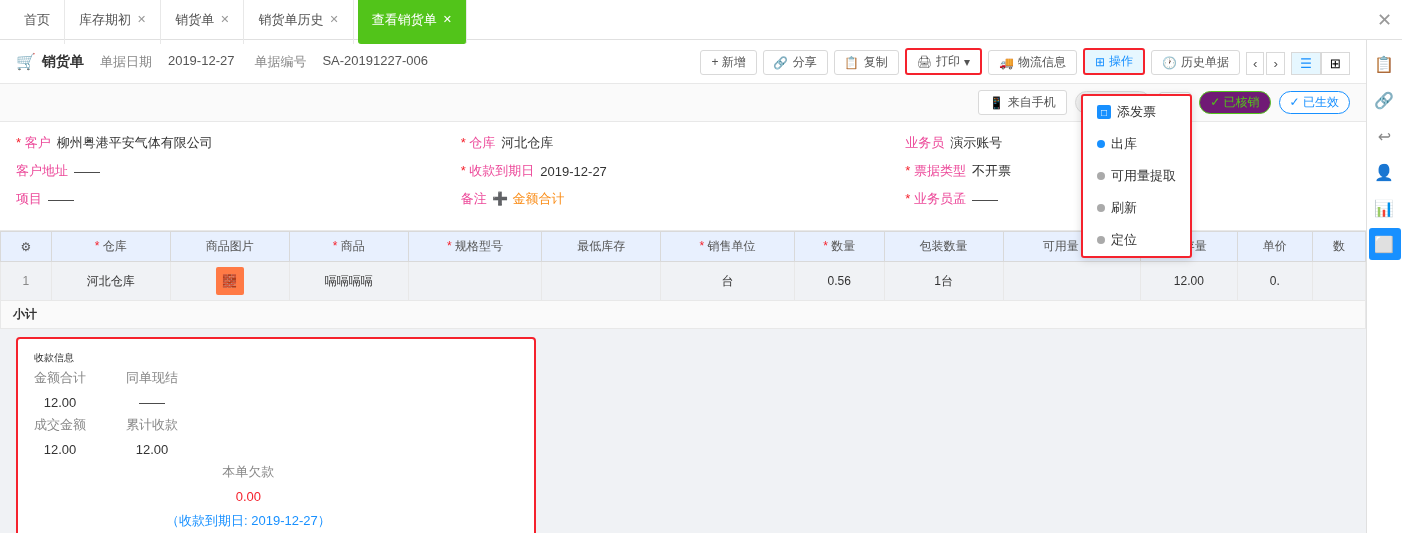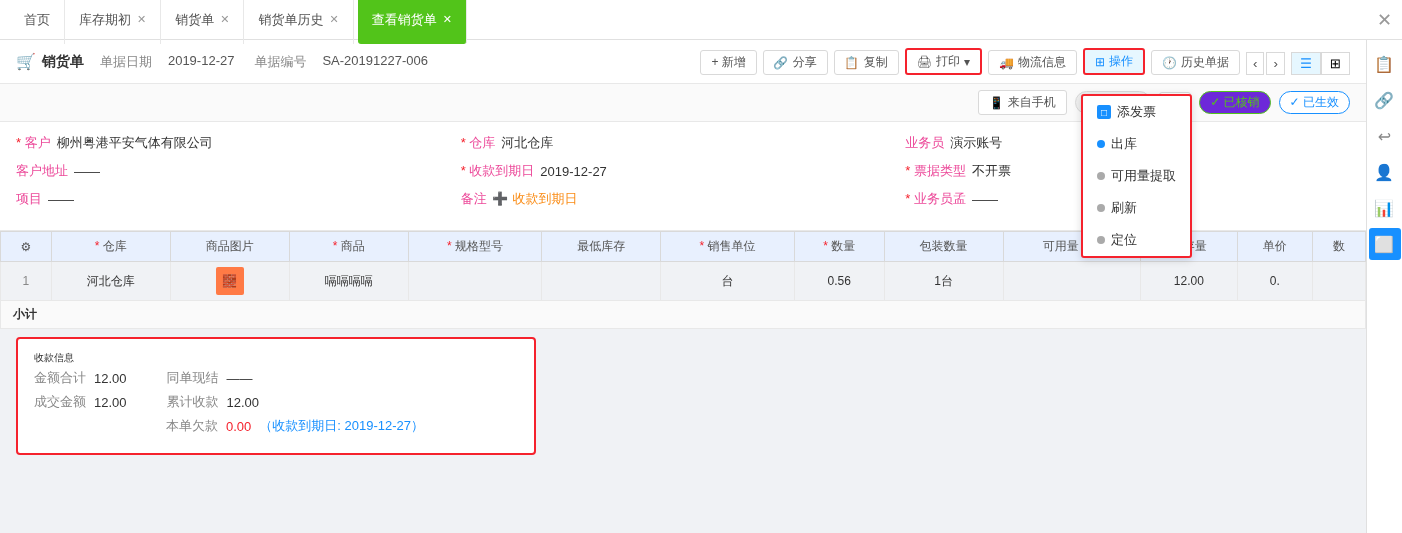--- a/index.html
+++ b/index.html
@@ -49,21 +49,21 @@
     }
     .sub-btn {
       display: flex; align-items: center; gap: 4px; padding: 3px 10px;
       border: 1px solid #d9d9d9; background: #fff; border-radius: 3px; cursor: pointer;
       font-size: 12px; color: #555;
     }
     .status-badge {
       padding: 2px 10px; border-radius: 12px; font-size: 12px; cursor: pointer;
     }
     .badge-gray { background: #f0f0f0; color: #888; border: 1px solid #d9d9d9; }
-    .badge-green-outline { background: #6d28d9; color: #52c41a; border: 1px solid #52c41a; }
+    .badge-green-outline { background: #701a75; color: #52c41a; border: 1px solid #52c41a; }
     .badge-blue-outline { background: #fff; color: #1890ff; border: 1px solid #1890ff; }
 
     
     .form-area {
       padding: 12px 16px; background: #fff;
       border-bottom: 1px solid #e8e8e8;
     }
     .form-row { display: flex; gap: 0; margin-bottom: 10px; align-items: center; }
     .form-field { display: flex; align-items: center; gap: 6px; flex: 1; }
     .form-label { color: #ec4899; font-size: 13px; white-space: nowrap; }
@@ -87,21 +87,21 @@
     .gear-cell { color: #888; cursor: pointer; }
     .product-img { width: 28px; height: 28px; background: #ff9c6e; display: inline-flex; align-items: center; justify-content: center; border-radius: 2px; }
 
     
     .bottom-info {
       padding: 12px 16px; border: 2px solid #f5222d; margin: 8px 16px;
       border-radius: 4px; background: #fff; max-width: 520px;
     }
     .bottom-title { font-weight: normal; font-size: 10px; margin-bottom: 4px; }
     .bottom-row { display: flex; gap: 40px; margin-bottom: 6px; }
-    .bottom-field { display: flex; gap: 8px; align-items: center; }
+    .bottom-field { display: flex; gap: 8px; align-items: center; flex-direction: column; }
     .bottom-label { color: #888; }
     .bottom-value { color: #333; }
     .bottom-value-red { color: #f5222d; }
     .bottom-value-blue { color: #1890ff; }
 
     
     .dropdown-menu {
       position: absolute; top: 94px; right: 210px;
       background: #fff; border: 1px solid #d9d9d9; border-radius: 3px;
       box-shadow: 0 2px 8px rgba(0,0,0,0.15); z-index: 100; min-width: 110px;
@@ -267,21 +267,21 @@
           <span class="form-value">不开票</span>
         </div>
       </div>
       <div class="form-row">
         <div class="form-field">
           <span class="form-label">项目</span>
           <span class="form-value">——</span>
         </div>
         <div class="form-field">
           <span class="form-label">备注</span>
-          <span class="add-note">➕ 收款到期日</span>
+          <span class="add-note">➕ 金额合计</span>
         </div>
         <div class="form-field">
           <span class="form-label required">业务员孟</span>
           <span class="form-value">——</span>
         </div>
       </div>
     </div>
 
     <div class="table-wrap">
       <table>

